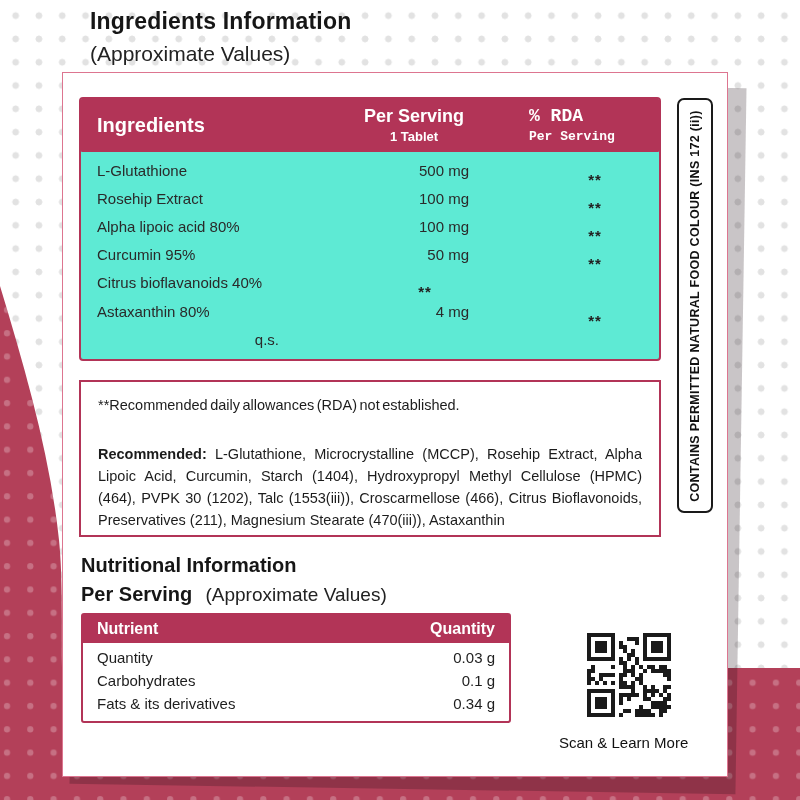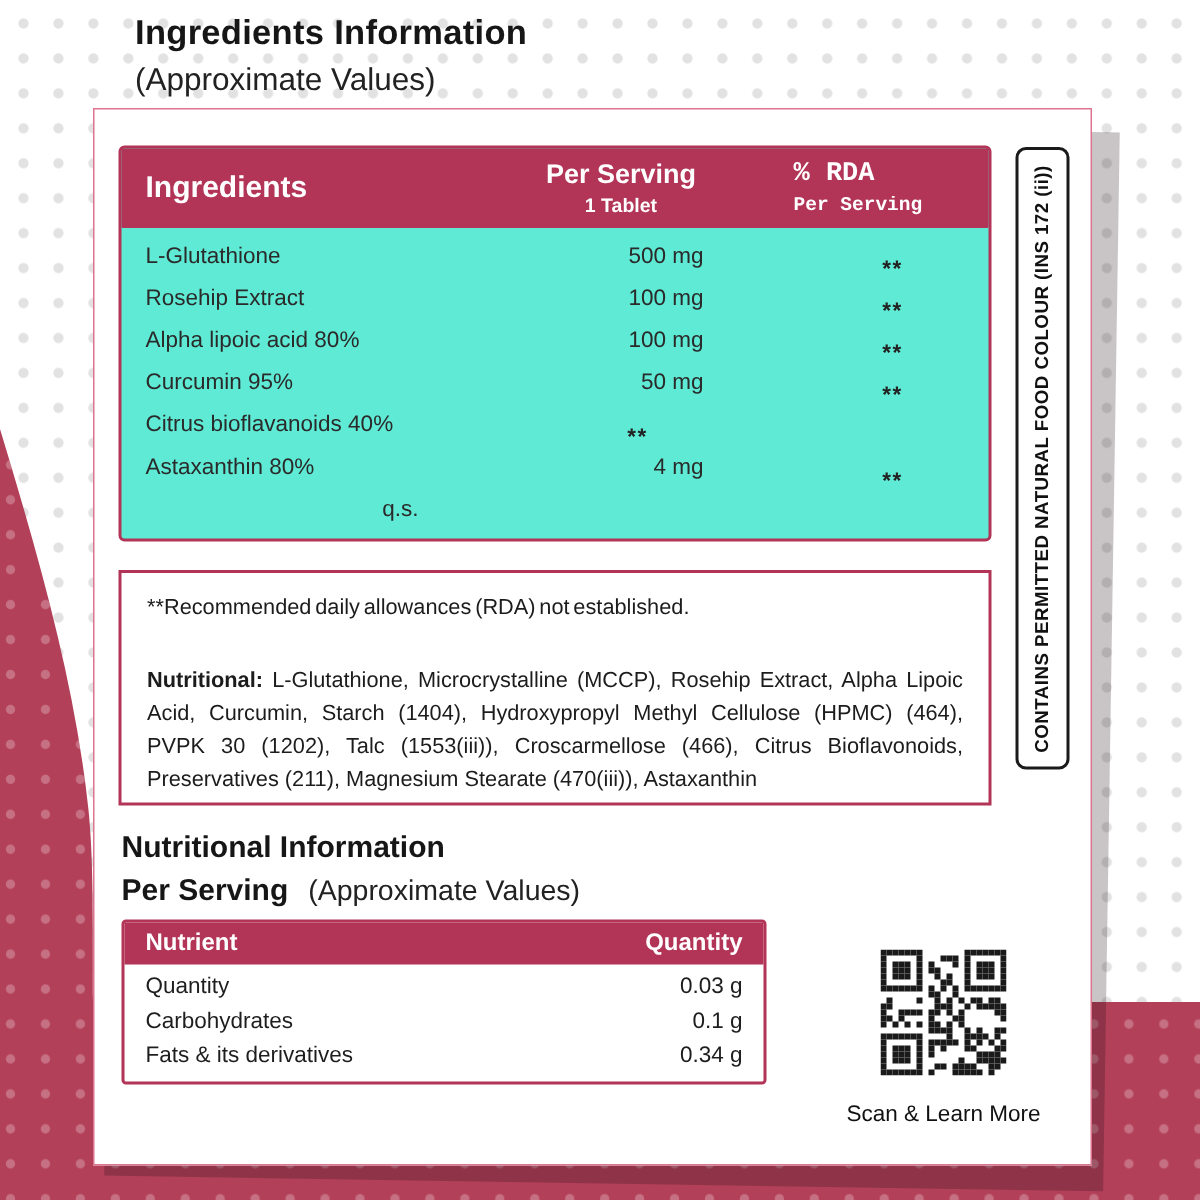--- a/index.html
+++ b/index.html
@@ -50,21 +50,21 @@
   
   .nut-title{position:absolute;left:18px;top:481px;margin:0;font-size:20px;font-weight:bold;color:#161616;}
   .nut-sub{position:absolute;left:18px;top:510px;font-size:19px;color:#222;}
   .nut-sub b{font-size:20px;font-weight:bold;margin-right:8px;color:#161616;}
   .nut-table{position:absolute;left:18px;top:540px;width:430px;border:2px solid #b23457;border-radius:3px;box-sizing:border-box;background:#fff;}
   .nut-head{background:#b23457;color:#fff;display:flex;justify-content:space-between;align-items:center;height:28px;padding:0 14px;font-size:16px;font-weight:bold;}
   .nut-body{padding:3px 0 5px 0;}
   .nut-row{display:flex;justify-content:space-between;align-items:center;height:23.2px;padding:0 14px;font-size:15px;color:#1e1e1e;}
 
   
-  .qr-block{position:absolute;left:496px;top:560px;width:140px;text-align:center;}
+  .qr-block{position:absolute;left:496px;top:560px;width:140px;}
   .qr{width:84px;height:84px;margin:0 auto;}
   .qr-caption{margin-top:17px;font-size:15px;color:#111;white-space:nowrap;}
 </style>
 </head>
 <body>
 
 <svg class="bg-shape" viewBox="0 0 800 800" xmlns="http://www.w3.org/2000/svg">
   <defs>
     <pattern id="pinkdots" width="23.3" height="23.3" patternUnits="userSpaceOnUse">
       <circle cx="7" cy="7" r="3.1" fill="rgba(255,255,255,0.25)"></circle>
@@ -134,21 +134,21 @@
 
         <div class="ing-row">
           <div class="c-amt">q.s.</div>
           <div class="c-rda"></div>
         </div>
       </div>
   </div>
 
   <div class="note-box">
     <p class="rda-note">**Recommended daily allowances (RDA) not established.</p>
-    <p class="ing-note"><b>Nutritional:</b><span> L-Glutathione, Microcrystalline (MCCP), Rosehip Extract, Alpha Lipoic Acid, Curcumin, Starch (1404), Hydroxypropyl Methyl Cellulose (HPMC) (464), PVPK 30 (1202), Talc (1553(iii)), Croscarmellose (466), Citrus Bioflavonoids, Preservatives (211), Magnesium Stearate (470(iii)), Astaxanthin</span></p>
+    <p class="ing-note"><b>Recommended:</b><span> L-Glutathione, Microcrystalline (MCCP), Rosehip Extract, Alpha Lipoic Acid, Curcumin, Starch (1404), Hydroxypropyl Methyl Cellulose (HPMC) (464), PVPK 30 (1202), Talc (1553(iii)), Croscarmellose (466), Citrus Bioflavonoids, Preservatives (211), Magnesium Stearate (470(iii)), Astaxanthin</span></p>
   </div>
 
   <div class="side-box">
     <span class="side-text">CONTAINS PERMITTED NATURAL FOOD COLOUR (INS 172 (ii))</span>
   </div>
 
   <h2 class="nut-title">Nutritional Information</h2>
   <div class="nut-sub"><b>Per Serving</b><span> (Approximate Values)</span></div>
 
   <div class="nut-table">

